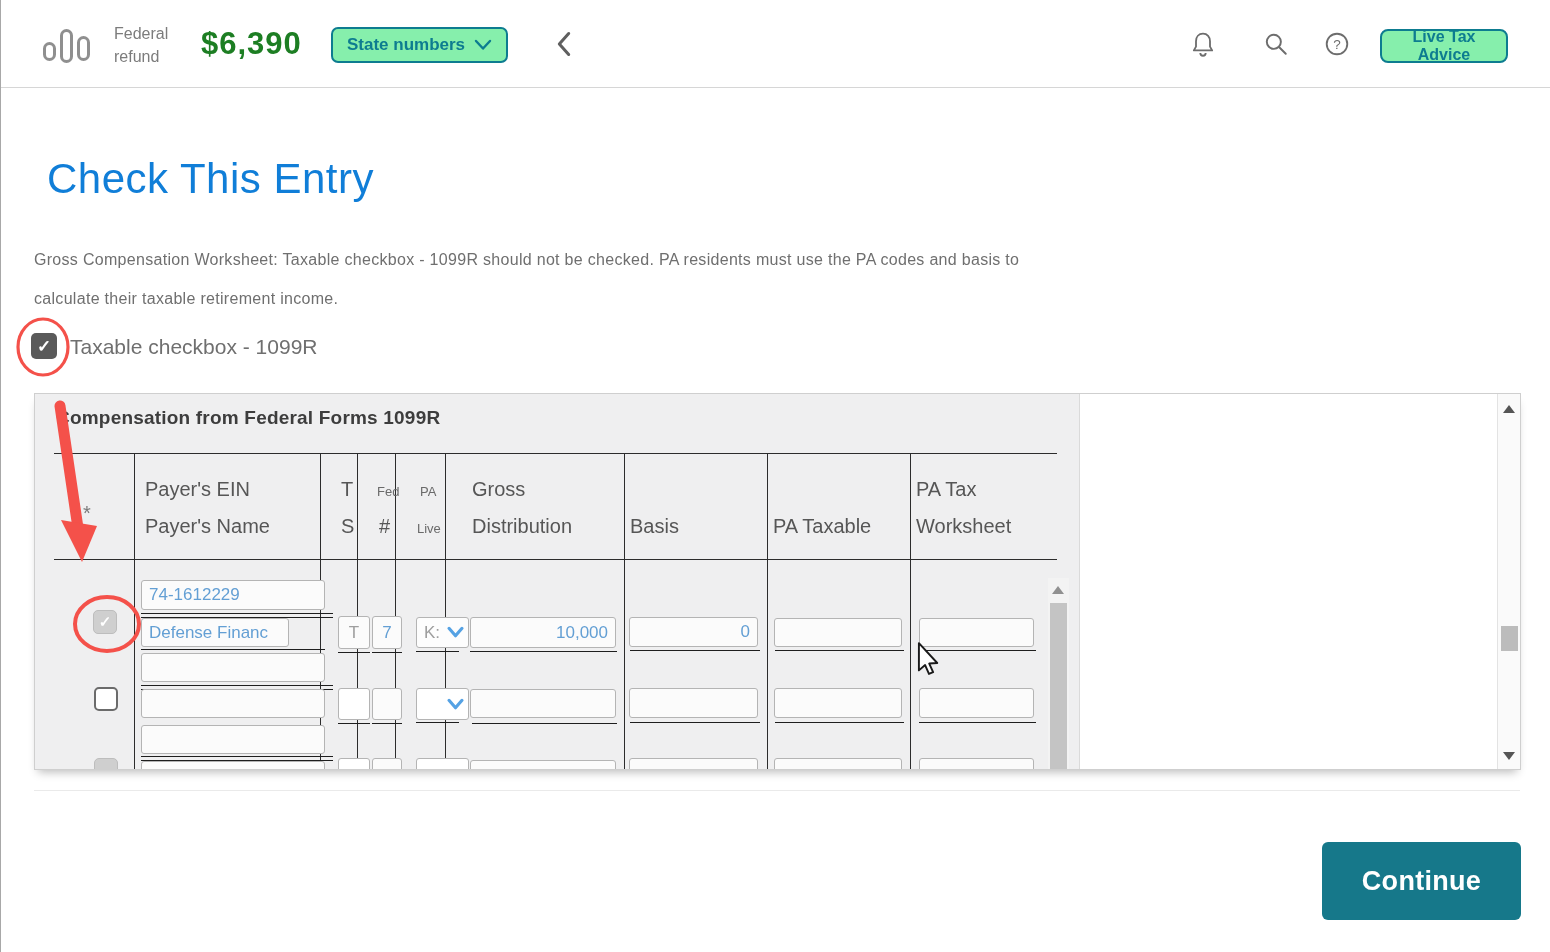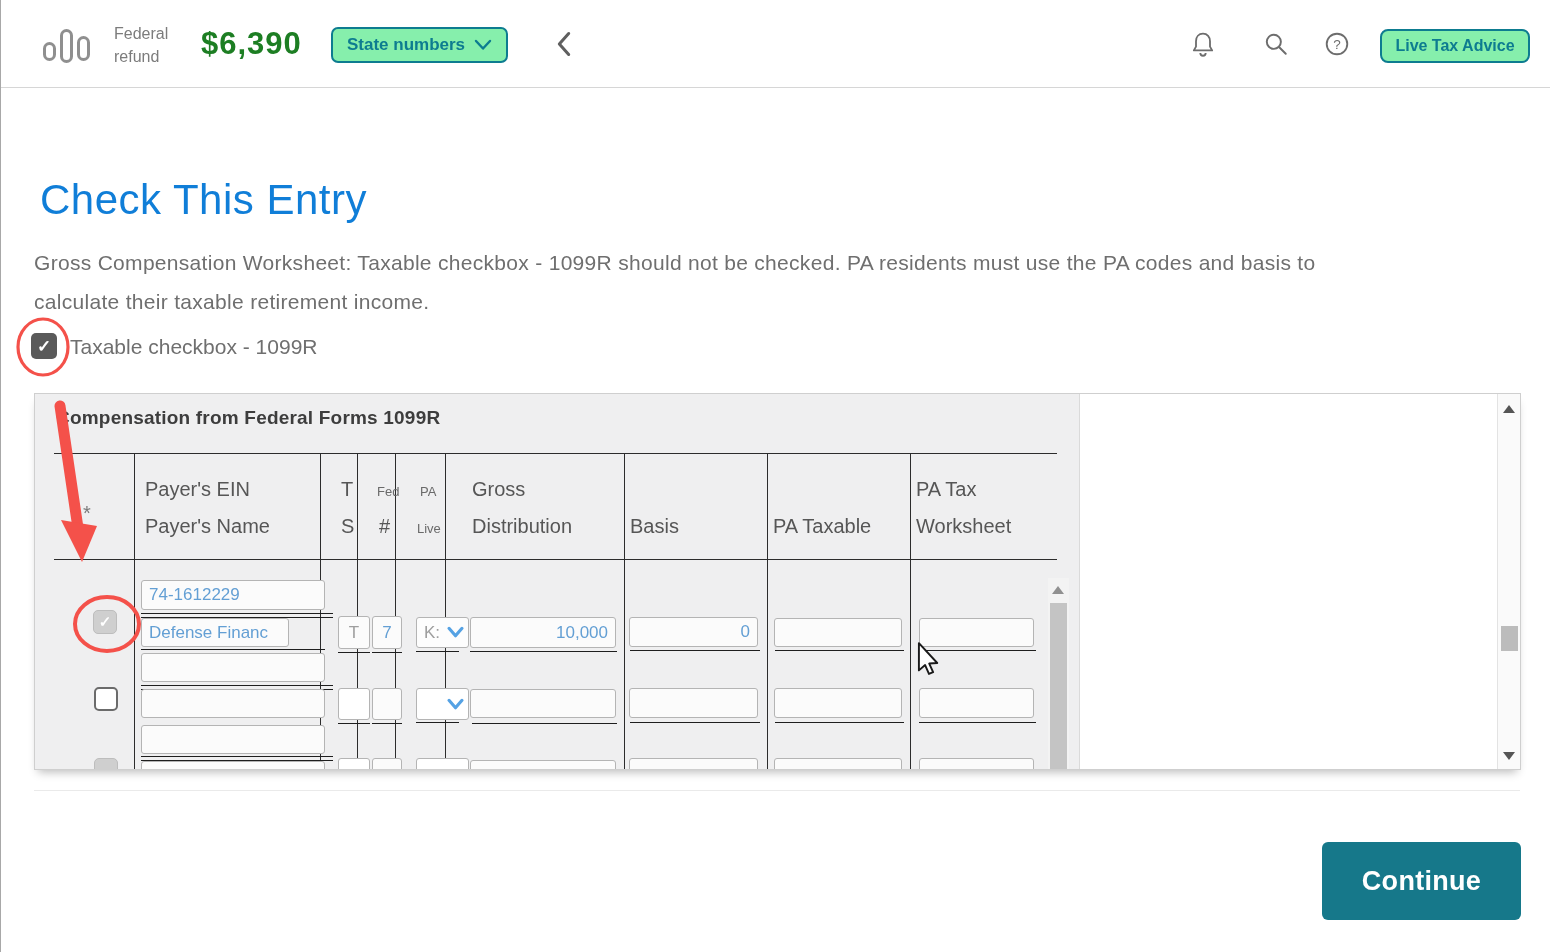--- a/index.html
+++ b/index.html
@@ -10,28 +10,28 @@
   .header{position:absolute;left:0;top:0;right:0;height:87px;background:#fff;border-bottom:1px solid #d6d6d6;}
   .logo{position:absolute;left:42px;top:23px;height:40px;display:flex;align-items:flex-end;gap:4px;}
   .logo .bar{width:7px;border:3px solid #8f8f8f;border-radius:7px;background:#fff;box-sizing:content-box;}
   .bar1{height:13px;margin-bottom:2px}.bar2{height:28px}.bar3{height:19px;margin-bottom:2px}
   .refund-label{position:absolute;left:113px;top:22px;font-size:16px;color:#7c7c7c;line-height:23px;}
   .refund-amount{position:absolute;left:200px;top:26px;font-size:31px;font-weight:bold;color:#1d7e23;letter-spacing:1px;}
   .btn-outline{position:absolute;display:flex;align-items:center;justify-content:center;gap:9px;
                background:#86efac;border:2px solid #0d7c90;color:#0d7c90;font-weight:bold;
                font-family:inherit;cursor:pointer;box-sizing:border-box;}
   .state-btn{left:330px;top:27px;width:177px;height:36px;border-radius:7px;font-size:17px;}
-  .live-btn{left:1379px;top:29px;width:150px;height:34px;border-radius:8px;font-size:16px;}
+  .live-btn{left:1379px;top:29px;width:128px;height:34px;border-radius:8px;font-size:16px;}
   .back-chevron{position:absolute;left:552px;top:30px;cursor:pointer;}
   .hicon{position:absolute;top:31px;cursor:pointer;}
   .bell{left:1189px}.search{left:1262px}.help{left:1323px}
 
   
-  .page-title{position:absolute;left:39px;top:155px;font-size:42px;color:#107ed8;letter-spacing:.5px;margin-top:21px;}
-  .msg{position:absolute;left:33px;font-size:21px;color:#6f6f6f;letter-spacing:.3px;white-space:nowrap;}
+  .page-title{position:absolute;left:46px;top:155px;font-size:42px;color:#107ed8;letter-spacing:.5px;}
+  .msg{position:absolute;left:33px;font-size:16px;color:#6f6f6f;letter-spacing:.3px;white-space:nowrap;}
   .msg1{top:251px}.msg2{top:290px}
   .cb-main{position:absolute;left:30px;top:333px;width:26px;height:26px;background:#5a5a5a;border-radius:5px;
            color:#fff;display:flex;align-items:center;justify-content:center;font-size:17px;font-weight:bold;cursor:pointer;}
   .cb-main-label{position:absolute;left:69px;top:335px;font-size:21px;color:#6f6f6f;}
 
   
   .panel{position:absolute;left:33px;top:393px;width:1487px;height:377px;background:#fff;
          border:1px solid #cfcfcf;box-sizing:border-box;overflow:hidden;
          box-shadow:0 6px 9px -4px rgba(0,0,0,.28);}
   .form-area{position:absolute;left:0;top:0;width:1045px;height:377px;background:#efeff0;border-right:1px solid #dadada;box-sizing:border-box;}

